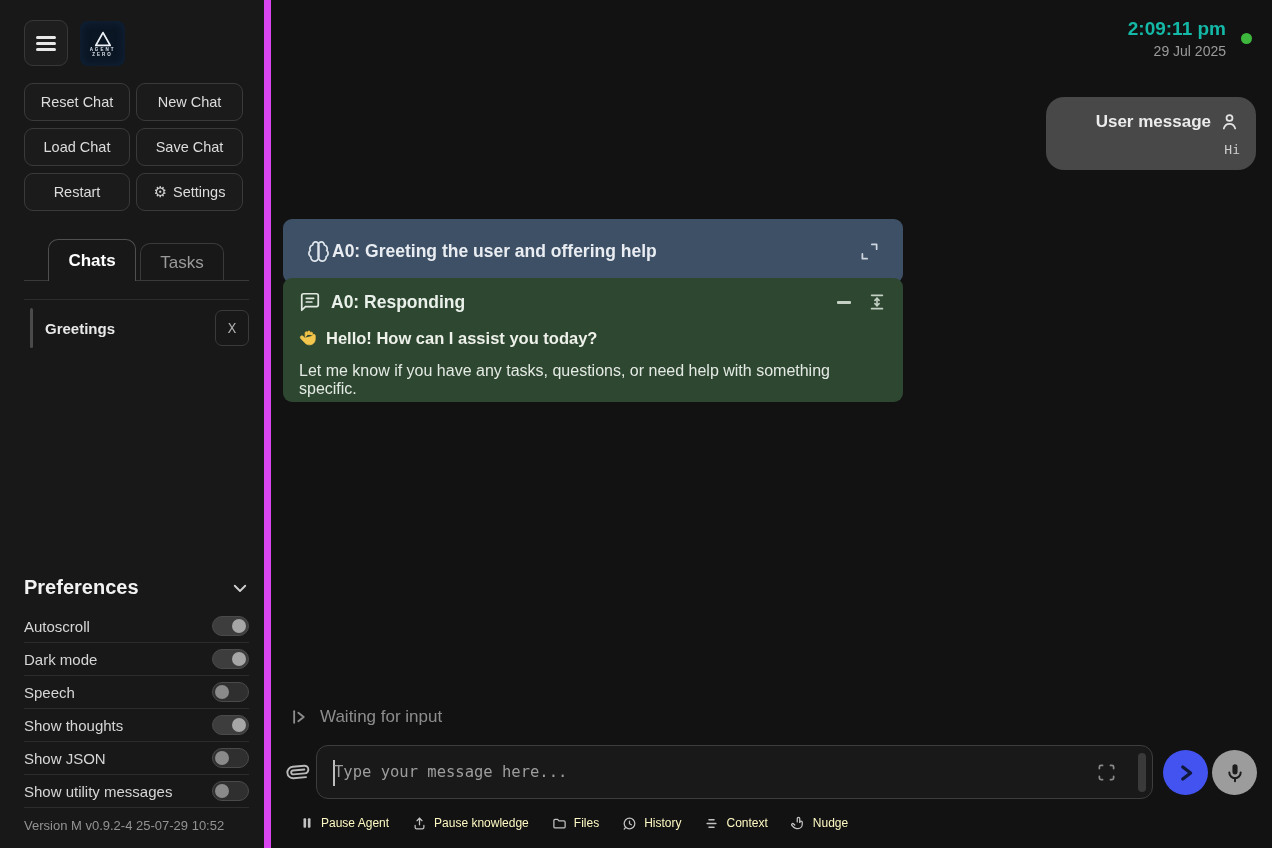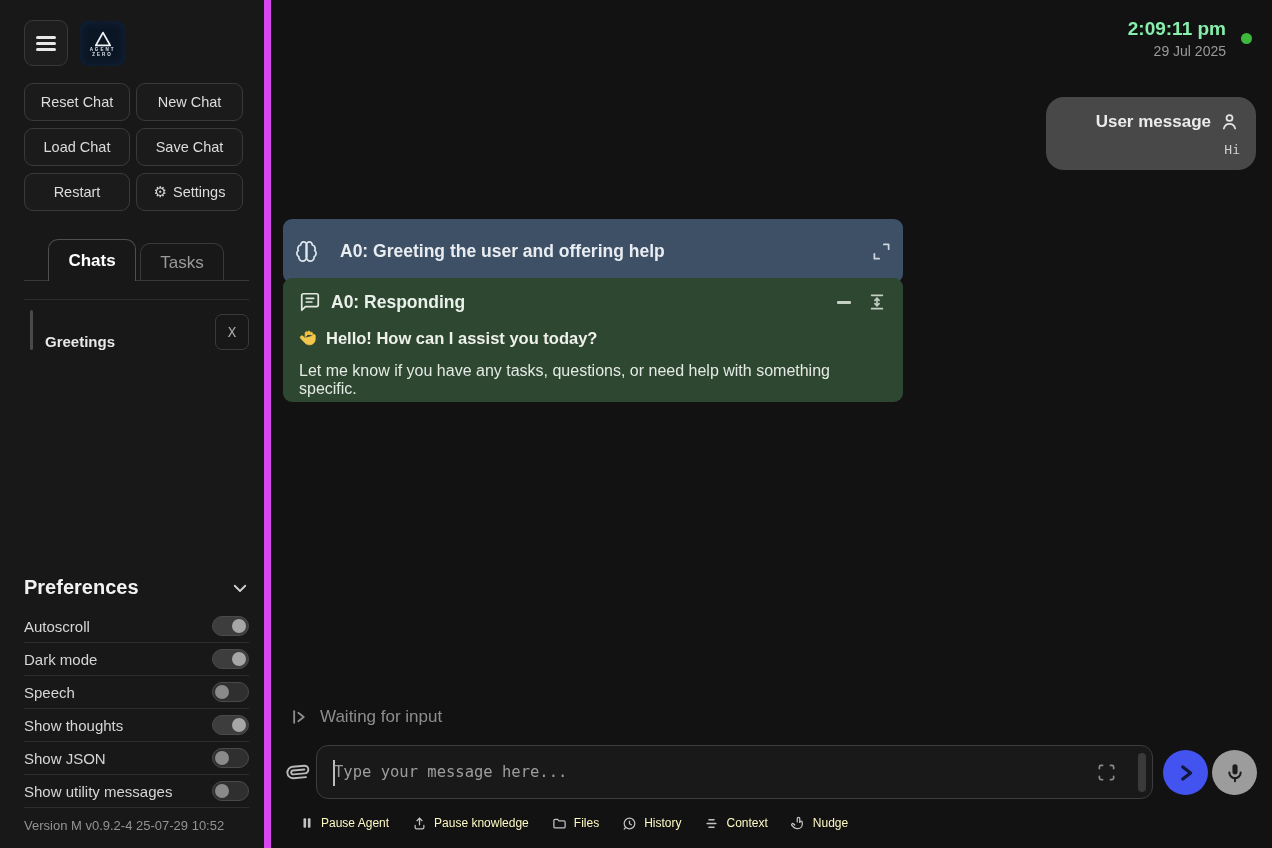--- a/index.html
+++ b/index.html
@@ -47,21 +47,21 @@
   .tab.active { left:48px; top:239px; width:88px; height:42px; border-color:#4f4f4f;
     font-weight:bold; font-size:17px; color:#ffffff; }
   .tab.inactive { left:140px; top:243px; width:84px; height:38px; font-size:17px; color:#9a9a9a; }
   .tabline { position:absolute; top:280px; height:1px; background:#3a3a3a; }
   .tabline.seg1 { left:24px; width:24px; }
   .tabline.seg2 { left:136px; width:113px; }
   .sep { position:absolute; left:24px; width:225px; height:1px; background:#2c2c2c; }
 
   .chat-item {
     position:absolute; left:24px; top:306px; width:225px; height:44px;
-    display:flex; align-items:flex-end; cursor:pointer;padding-left:6px;
+    display:flex; align-items:center; cursor:pointer;padding-left:6px;
   }
   .chat-accent { width:3px; height:40px; background:#4a4a4a; border-radius:2px; }
   .chat-title { margin-left:12px; font-weight:bold; font-size:15px; color:#e8e8e8; flex:1; }
   .chat-close {
     width:34px; height:36px; border:1px solid #3a3a3a; border-radius:7px;
     color:#ababab; font-size:14px; display:flex; align-items:center; justify-content:center;
     cursor:pointer; background:transparent; font-family:"DejaVu Sans Mono", monospace;
   }
 
   .prefs-head { position:absolute; left:24px; top:576px; width:225px;
@@ -74,35 +74,35 @@
   .toggle { width:37px; height:20px; border-radius:10px; background:#2f2f2f;
     border:1px solid #4a4a4a; position:relative; cursor:pointer; }
   .toggle .knob { position:absolute; top:2px; left:2px; width:14px; height:14px;
     border-radius:50%; background:#8a8a8a; transition:left .1s; }
   .toggle.on { background:#3d3d3d; }
   .toggle.on .knob { left:19px; background:#a6a6a6; }
   .version { position:absolute; left:24px; top:818px; font-size:13px; color:#939393; }
 
   
   .clock { position:absolute; right:46px; top:18px; text-align:right; }
-  .clock .time { font-size:19px; font-weight:bold; color:#86efac; }
+  .clock .time { font-size:19px; font-weight:bold; color:#14b8a6; }
   .clock .date { font-size:14px; color:#9a9a9a; margin-top:3px; }
   .status-dot { position:absolute; right:20px; top:33px; width:11px; height:11px;
     border-radius:50%; background:var(--status-green); }
 
   .user-msg { position:absolute; right:16px; top:97px; width:210px;
     background:var(--user-bubble-bg); border-radius:18px; padding:14px 16px 13px; }
   .user-msg .hdr { display:flex; align-items:flex-end; justify-content:flex-end; gap:8px; }
   .user-msg .hdr .t { font-size:17px; font-weight:bold; color:#ececec; }
   .user-msg .body { margin-top:10px; text-align:right; color:#cfcfcf;
     font-family:"DejaVu Sans Mono", monospace; font-size:13px; }
 
   .agent-hdr-msg { position:absolute; left:283px; top:219px; width:620px; height:64px;
     background:var(--agent-header-bg); border-radius:9px; display:flex; align-items:center;
-    padding:0 12px; gap:22px; }
+    padding:0 24px; gap:2px; }
   .agent-hdr-msg .t { font-size:17.5px; font-weight:bold; color:#e9edf2; flex:1; }
 
   .agent-resp-msg { position:absolute; left:283px; top:278px; width:620px; height:124px;
     background:var(--response-bg); border-radius:9px; padding:13px 16px; }
   .agent-resp-msg .hdr { display:flex; align-items:center; gap:10px; }
   .agent-resp-msg .hdr .t { font-size:17.5px; font-weight:bold; color:#eaf0ea; flex:1; }
   .hdr-icons { display:flex; align-items:center; gap:16px; color:#c4d0c4; }
   .min-bar { width:14px; height:3px; background:#c4d0c4; border-radius:1px; cursor:pointer; }
   .resp-line1 { margin-top:16px; display:flex; align-items:center; gap:8px;
     font-size:16.5px; font-weight:bold; color:#eef1ea; }

